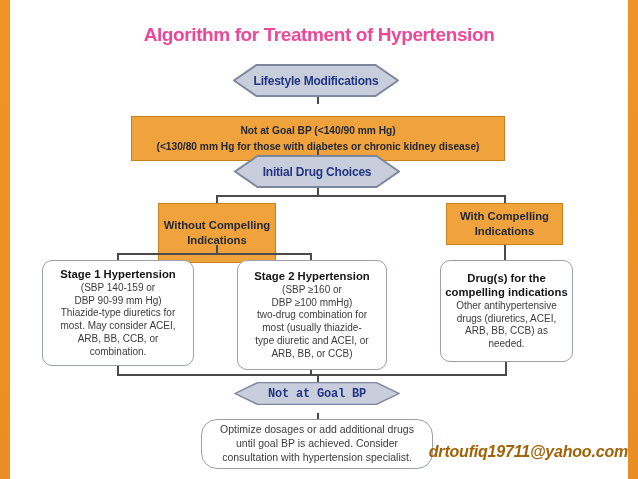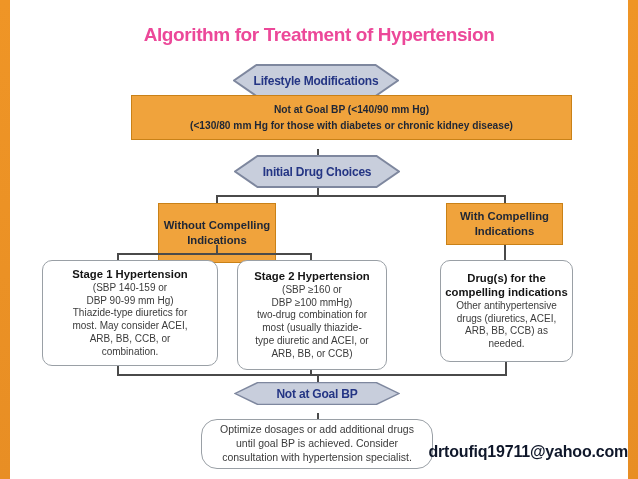--- a/index.html
+++ b/index.html
@@ -38,21 +38,21 @@
     display:flex; flex-direction:column; align-items:center; justify-content:center;
     text-align:center; color:#3b3b3b; font-size:10px; line-height:1.28;
     padding:4px 3px; white-space:pre-line;
   }
   .wbox .wtitle { font-weight:bold; color:#141414; font-size:11.3px; white-space:pre-line; }
   .line { position:absolute; background:#4a4a4a; }
   .vline { width:2px; }
   .hline { height:2px; }
   .email {
     position:absolute; top:443px; right:10px;
-    font-size:16px; font-weight:bold; color:#0f172a;
+    font-size:16px; font-weight:bold; font-style:italic; color:#a16207;
     letter-spacing:-0.2px;
   }
 </style>
 </head>
 <body>
 
 <div class="canvas">
 
   <div class="sidebar left"></div>
   <div class="sidebar right"></div>
@@ -61,21 +61,21 @@
 
   <div class="hex" style="left:233px; top:64px; width:166px; height:33px;">
     <svg viewBox="0 0 170 34" preserveAspectRatio="none">
       <polygon points="24,1 146,1 169,17 146,33 24,33 1,17" fill="#c8cedc" stroke="#7e879e" stroke-width="2"></polygon>
     </svg>
     <span class="hex-label">Lifestyle Modifications</span>
   </div>
 
   <div class="line vline" style="left:317px; top:97px; height:7px;"></div>
 
-  <div class="obox goal" style="left:131px; top:95px; width:441px; height:45px;">Not at Goal BP (&lt;140/90 mm Hg)
+  <div class="obox goal" style="left:131px; top:116px; width:374px; height:45px;">Not at Goal BP (&lt;140/90 mm Hg)
 (&lt;130/80 mm Hg for those with diabetes or chronic kidney disease)</div>
 
   <div class="line vline" style="left:317px; top:149px; height:6px;"></div>
 
   <div class="hex" style="left:234px; top:155px; width:166px; height:33px;">
     <svg viewBox="0 0 170 34" preserveAspectRatio="none">
       <polygon points="24,1 146,1 169,17 146,33 24,33 1,17" fill="#c8cedc" stroke="#7e879e" stroke-width="2"></polygon>
     </svg>
     <span class="hex-label">Initial Drug Choices</span>
   </div>
@@ -90,21 +90,21 @@
   <div class="obox branch" style="left:446px; top:203px; width:117px; height:42px;">With Compelling
 Indications</div>
 
   <div class="line vline" style="left:216px; top:245px; height:8px;"></div>
   <div class="line hline" style="left:117px; top:253px; width:195px;"></div>
   <div class="line vline" style="left:117px; top:253px; height:7px;"></div>
   <div class="line vline" style="left:310px; top:253px; height:7px;"></div>
 
   <div class="line vline" style="left:504px; top:245px; height:15px;"></div>
 
-  <div class="wbox" style="left:42px; top:260px; width:176px; height:106px;">
+  <div class="wbox" style="left:42px; top:260px; width:152px; height:106px;">
     <div class="wtitle">Stage 1 Hypertension</div>
     <div>(SBP 140-159 or
 DBP 90-99 mm Hg)
 Thiazide-type diuretics for
 most. May consider ACEI,
 ARB, BB, CCB, or
 combination.</div>
   </div>
 
   <div class="wbox" style="left:237px; top:260px; width:150px; height:110px;">
@@ -125,21 +125,21 @@
 ARB, BB, CCB) as
 needed.</div>
   </div>
 
   <div class="line vline" style="left:117px; top:366px; height:10px;"></div>
   <div class="line vline" style="left:310px; top:370px; height:6px;"></div>
   <div class="line vline" style="left:505px; top:362px; height:14px;"></div>
   <div class="line hline" style="left:117px; top:374px; width:390px;"></div>
   <div class="line vline" style="left:317px; top:376px; height:6px;"></div>
 
-  <div class="hex" style="left:234px; top:382px; width:166px; height:23px;">
+  <div class="hex" style="left:234px; top:382px; width:166px; height:23px;font-family:Liberation Mono, monospace;">
     <svg viewBox="0 0 170 34" preserveAspectRatio="none">
       <polygon points="24,1 146,1 169,17 146,33 24,33 1,17" fill="#c8cedc" stroke="#7e879e" stroke-width="2"></polygon>
     </svg>
     <span class="hex-label">Not at Goal BP</span>
   </div>
 
   <div class="line vline" style="left:317px; top:413px; height:6px;"></div>
 
   <div class="wbox" style="left:201px; top:419px; width:232px; height:50px; font-size:10.5px; line-height:1.32; border-radius:16px;">Optimize dosages or add additional drugs
 until goal BP is achieved. Consider

